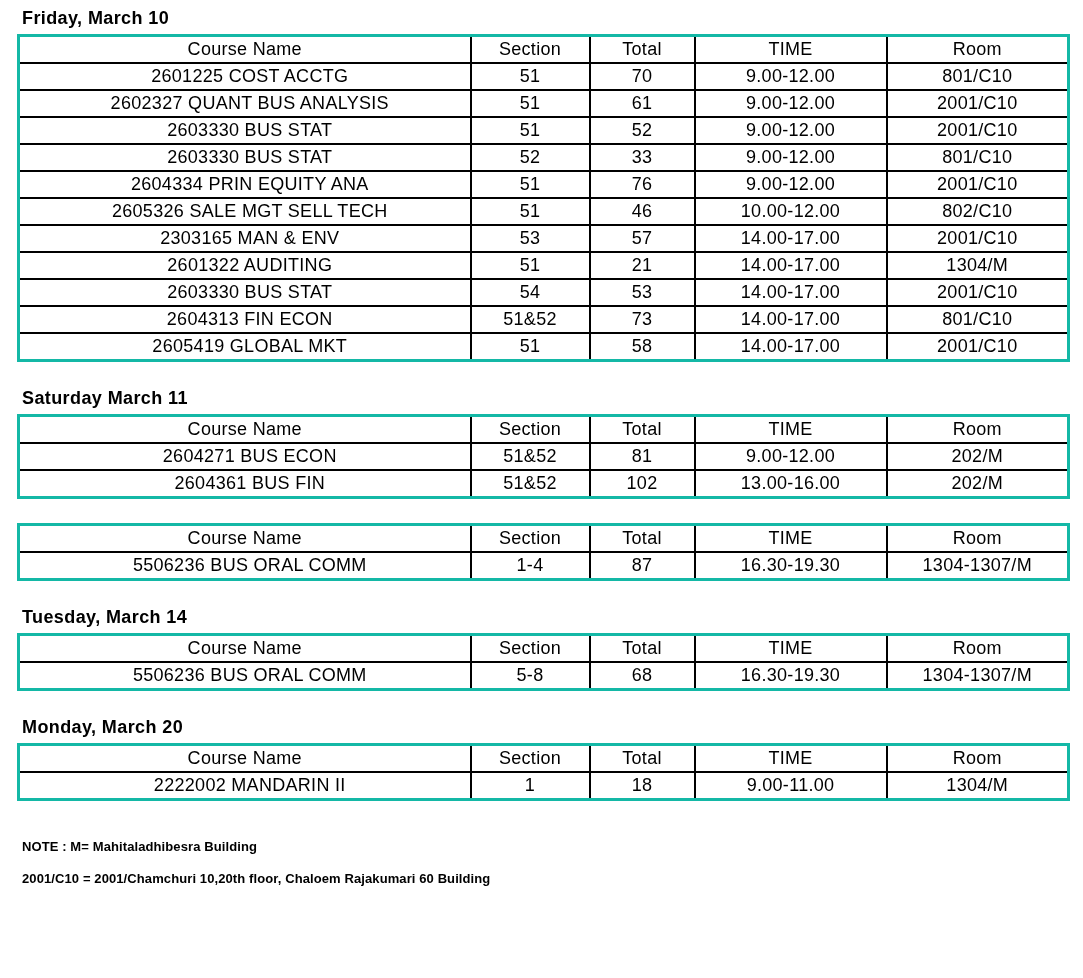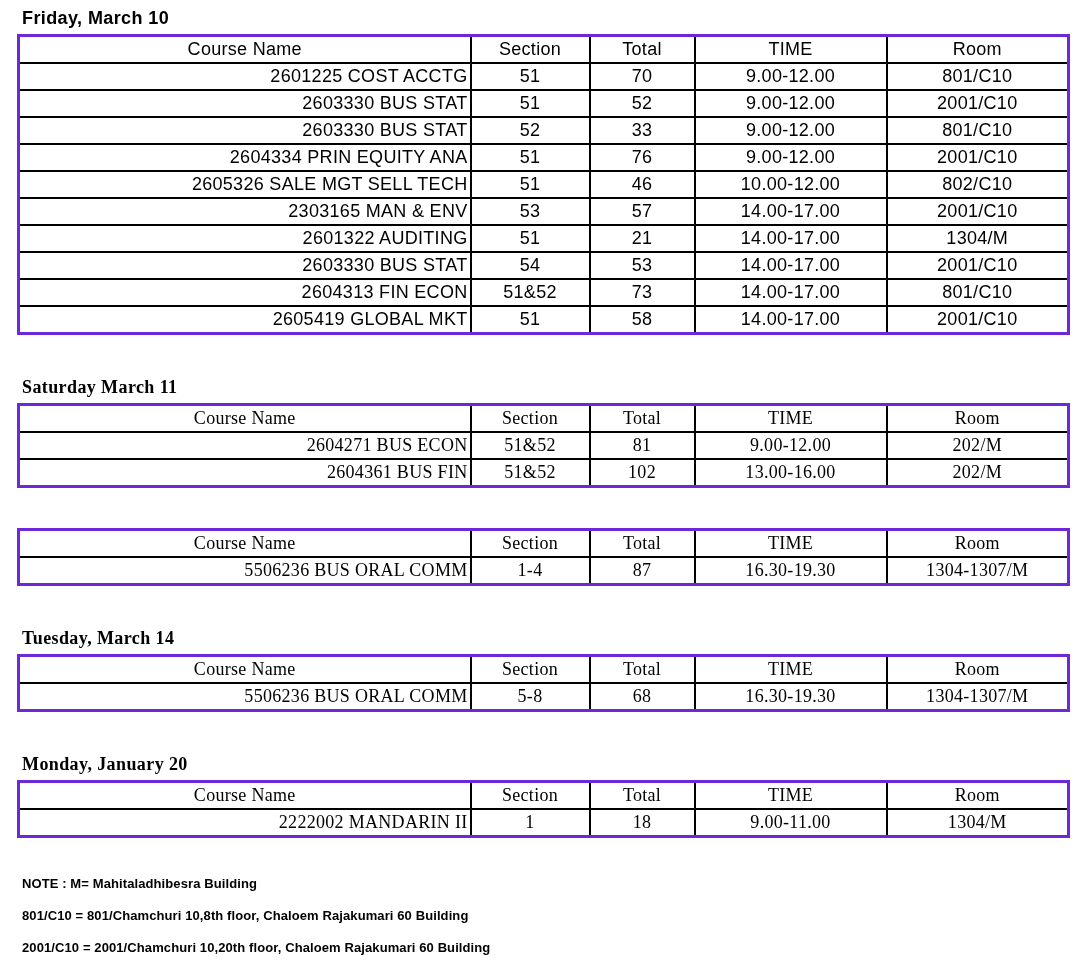--- a/index.html
+++ b/index.html
@@ -21,42 +21,42 @@
     font-weight: bold;
     letter-spacing: 0.4px;
     margin-left: 22px;
     margin-bottom: 4px;
     line-height: 24px;
     white-space: nowrap;
   }
   .section + .section .day-heading,
   .section .day-heading { }
   .section { margin-top: 0; }
-  .section:not(:first-child) { margin-top: 40px; font-family: Liberation Serif, serif; }
+  .section:not(:first-child) { margin-top: 24px; }
   table.exam-table {
     border-collapse: collapse;
     table-layout: fixed;
     width: 1050px;
     margin-left: 17px;
-    border: 3px solid #6d28d9;
+    border: 3px solid #14b8a6;
   }
   table.exam-table th,
   table.exam-table td {
     border: 2px solid #000;
     height: 25px;
     font-size: 18px;
     letter-spacing: 0.3px;
     line-height: 25px;
     white-space: nowrap;
     overflow: hidden;
     font-weight: normal;
   }
   table.exam-table th { text-align: center; padding: 0 2px; }
   table.exam-table td { text-align: center; padding: 0 2px; }
-  table.exam-table td.cell-course { text-align: right; padding-left: 12px; }
+  table.exam-table td.cell-course { text-align: center; padding-left: 12px; }
   .notes {
     margin-top: 30px;
     margin-left: 22px;
   }
   .note-line {
     font-size: 13px;
     font-weight: bold;
     letter-spacing: 0.1px;
     line-height: 32px;
     white-space: nowrap;
@@ -87,20 +87,27 @@
         </thead>
         <tbody>
           <tr>
             <td class="cell-course">2601225 COST ACCTG</td>
             <td>51</td>
             <td>70</td>
             <td>9.00-12.00</td>
             <td>801/C10</td>
           </tr>
           <tr>
+            <td class="cell-course">2602327 QUANT BUS ANALYSIS</td>
+            <td>51</td>
+            <td>61</td>
+            <td>9.00-12.00</td>
+            <td>2001/C10</td>
+          </tr>
+          <tr>
             <td class="cell-course">2603330 BUS STAT</td>
             <td>51</td>
             <td>52</td>
             <td>9.00-12.00</td>
             <td>2001/C10</td>
           </tr>
           <tr>
             <td class="cell-course">2603330 BUS STAT</td>
             <td>52</td>
             <td>33</td>
@@ -249,21 +256,21 @@
             <td class="cell-course">5506236 BUS ORAL COMM</td>
             <td>5-8</td>
             <td>68</td>
             <td>16.30-19.30</td>
             <td>1304-1307/M</td>
           </tr>
         </tbody>
       </table>
     </div>
     <div class="section">
-      <div class="day-heading">Monday, January 20</div>
+      <div class="day-heading">Monday, March 20</div>
       <table class="exam-table">
         <colgroup>
           <col style="width: 452px;">
           <col style="width: 119px;">
           <col style="width: 105px;">
           <col style="width: 192px;">
           <col style="width: 182px;">
         </colgroup>
         <thead>
           <tr>
@@ -280,16 +287,15 @@
             <td>1</td>
             <td>18</td>
             <td>9.00-11.00</td>
             <td>1304/M</td>
           </tr>
         </tbody>
       </table>
     </div>
     <div class="notes">
       <div class="note-line">NOTE : M= Mahitaladhibesra Building</div>
-      <div class="note-line">801/C10 = 801/Chamchuri 10,8th floor, Chaloem Rajakumari 60 Building</div>
       <div class="note-line">2001/C10 = 2001/Chamchuri 10,20th floor, Chaloem Rajakumari 60 Building</div>
     </div>
   </div>
 
 </body></html>

